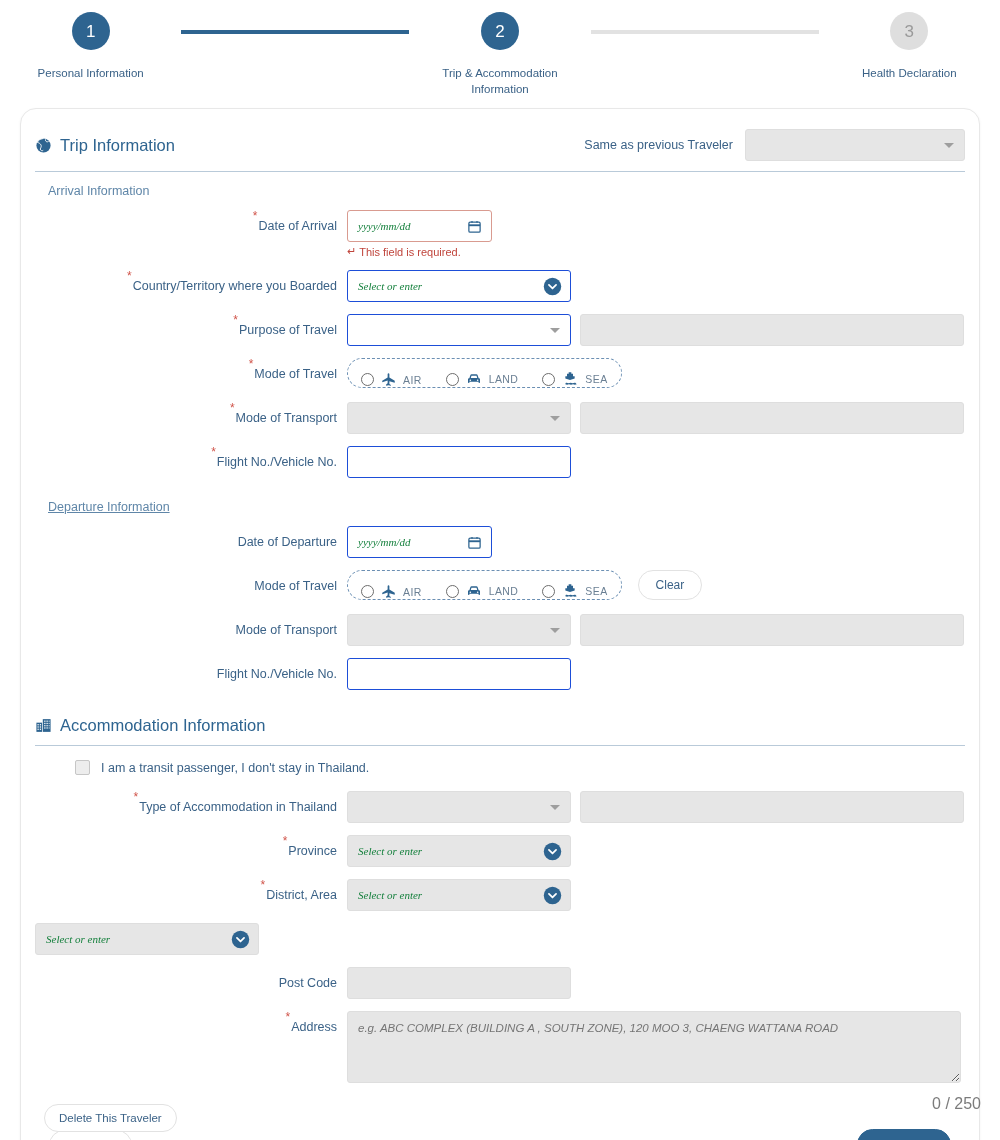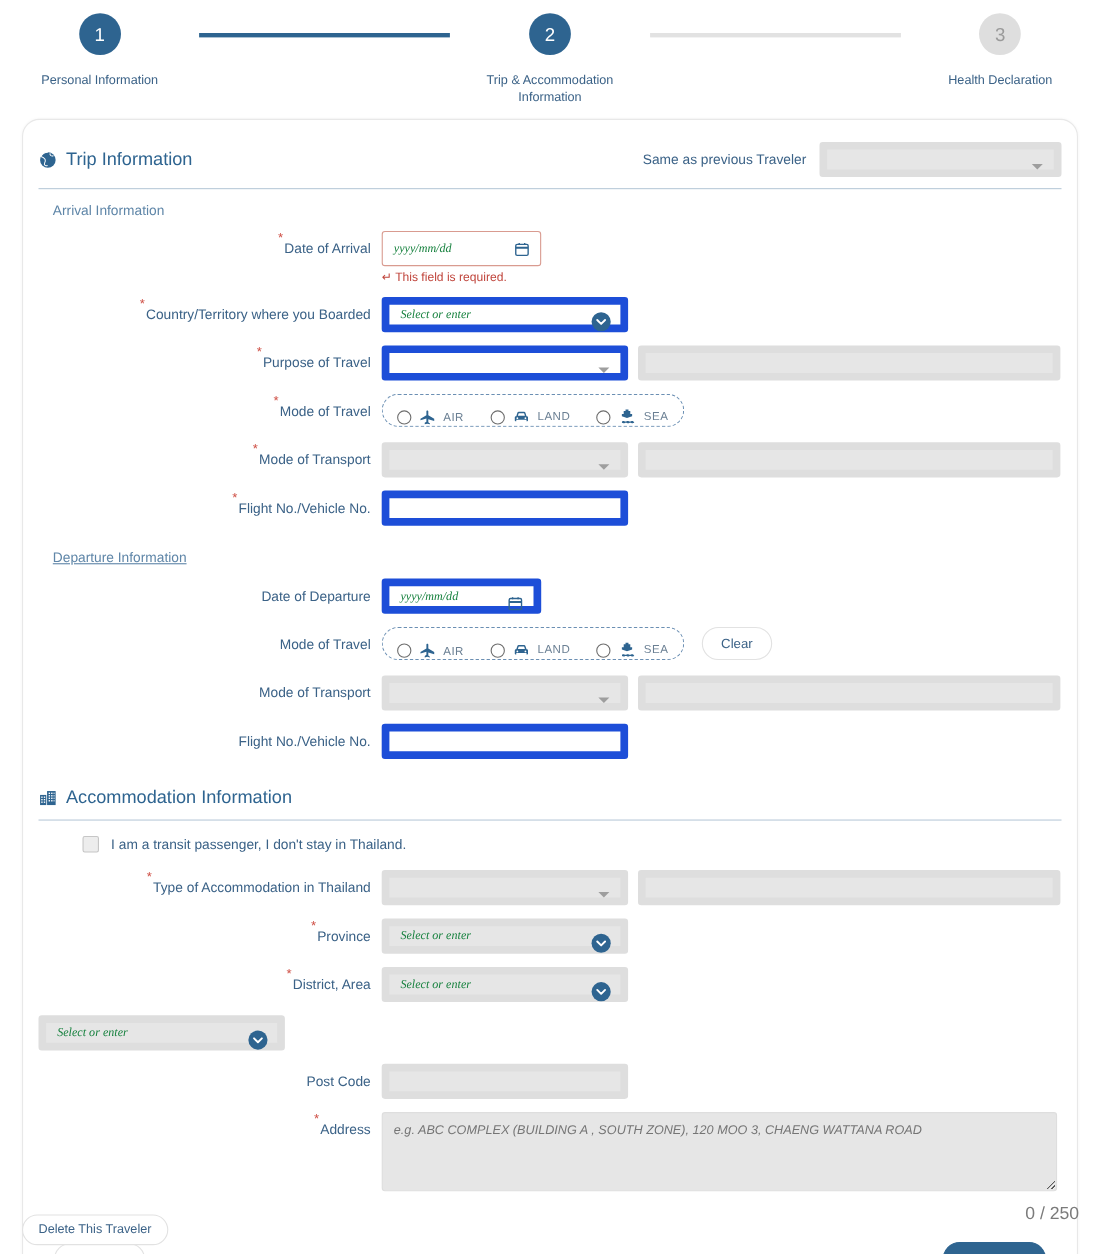--- a/index.html
+++ b/index.html
@@ -108,21 +108,21 @@
     font-size: 12.5px;
     color: #3b6287;
     line-height: 32px;
     white-space: nowrap;
   }
   .req { color: #d0544a; font-size: 12px; vertical-align: top; line-height: 1; margin-right: 1px; }
   .field-wrap { display: flex; align-items: flex-start; gap: 9px; }
 
   .ctl {
     height: 32px;
-    border: 7px solid #1d4ed8;
+    border: 1px solid #1d4ed8;
     border-radius: 3px;
     background: #ffffff;
     font-size: 12.5px;
     display: flex;
     align-items: center;
     padding: 0 10px;
     position: relative;
   }
   .ctl.disabled { background: #e6e6e6; border-color: #dedede; }
   .ctl.err { border: 1px solid #d99b90; }
@@ -223,21 +223,21 @@
   }
 
   .card-footer {
     display: flex;
     align-items: center;
     justify-content: space-between;
     margin-top: 16px;
     padding: 0 14px;
   }
 
-  .delete-row { position: absolute; top: 1104px; left: 20px; }
+  .delete-row { position: absolute; top: 1104px; left: 20px; padding-left: 24px; }
   .btn.delete { height: 28px; font-size: 11.5px; padding: 0 14px; border-radius: 14px; }
 </style>
 </head>
 <body>
 
 <div class="page">
 
   <div class="stepper">
     <div class="step-row">
       <div class="step">

